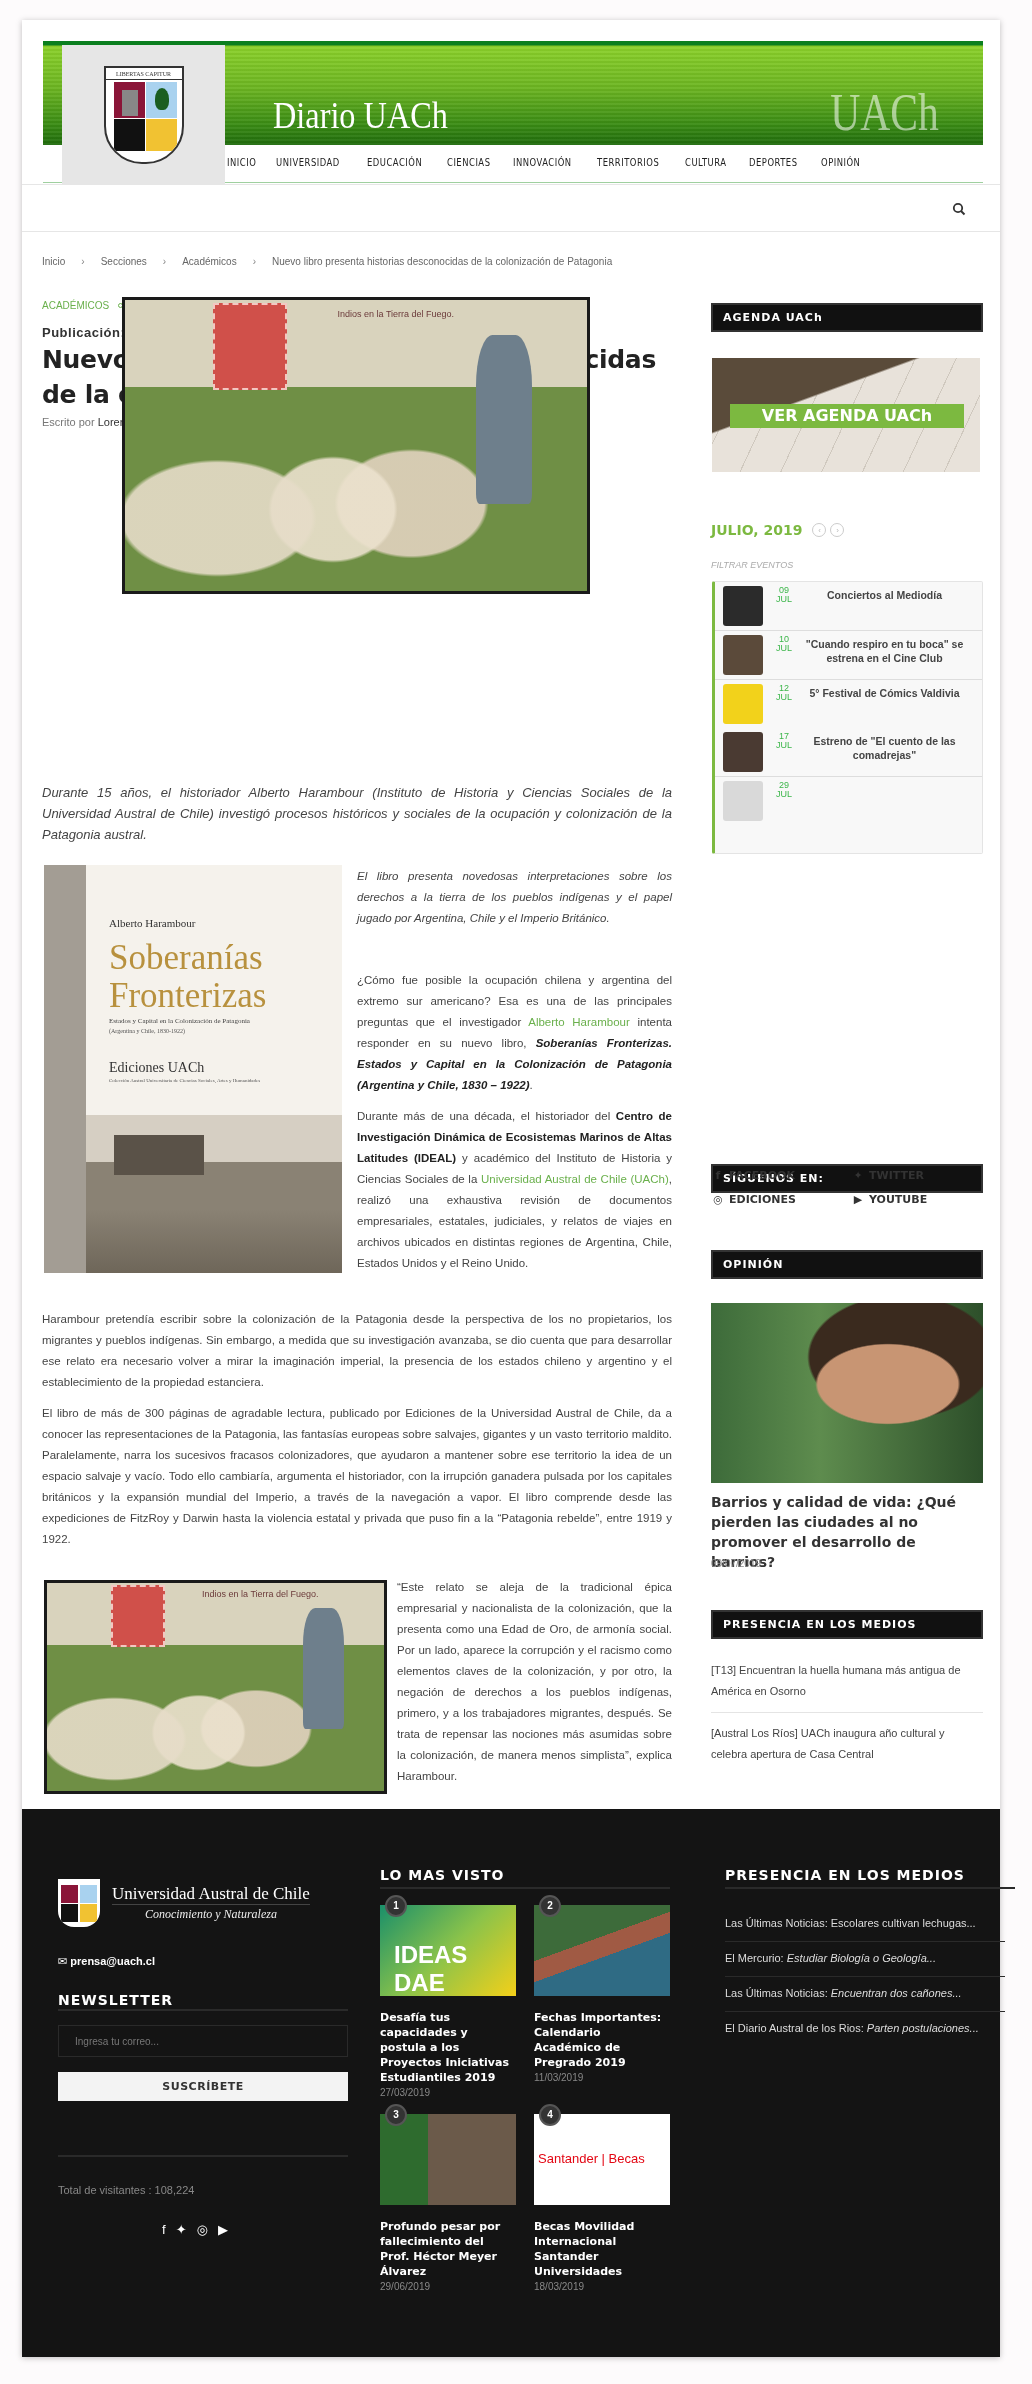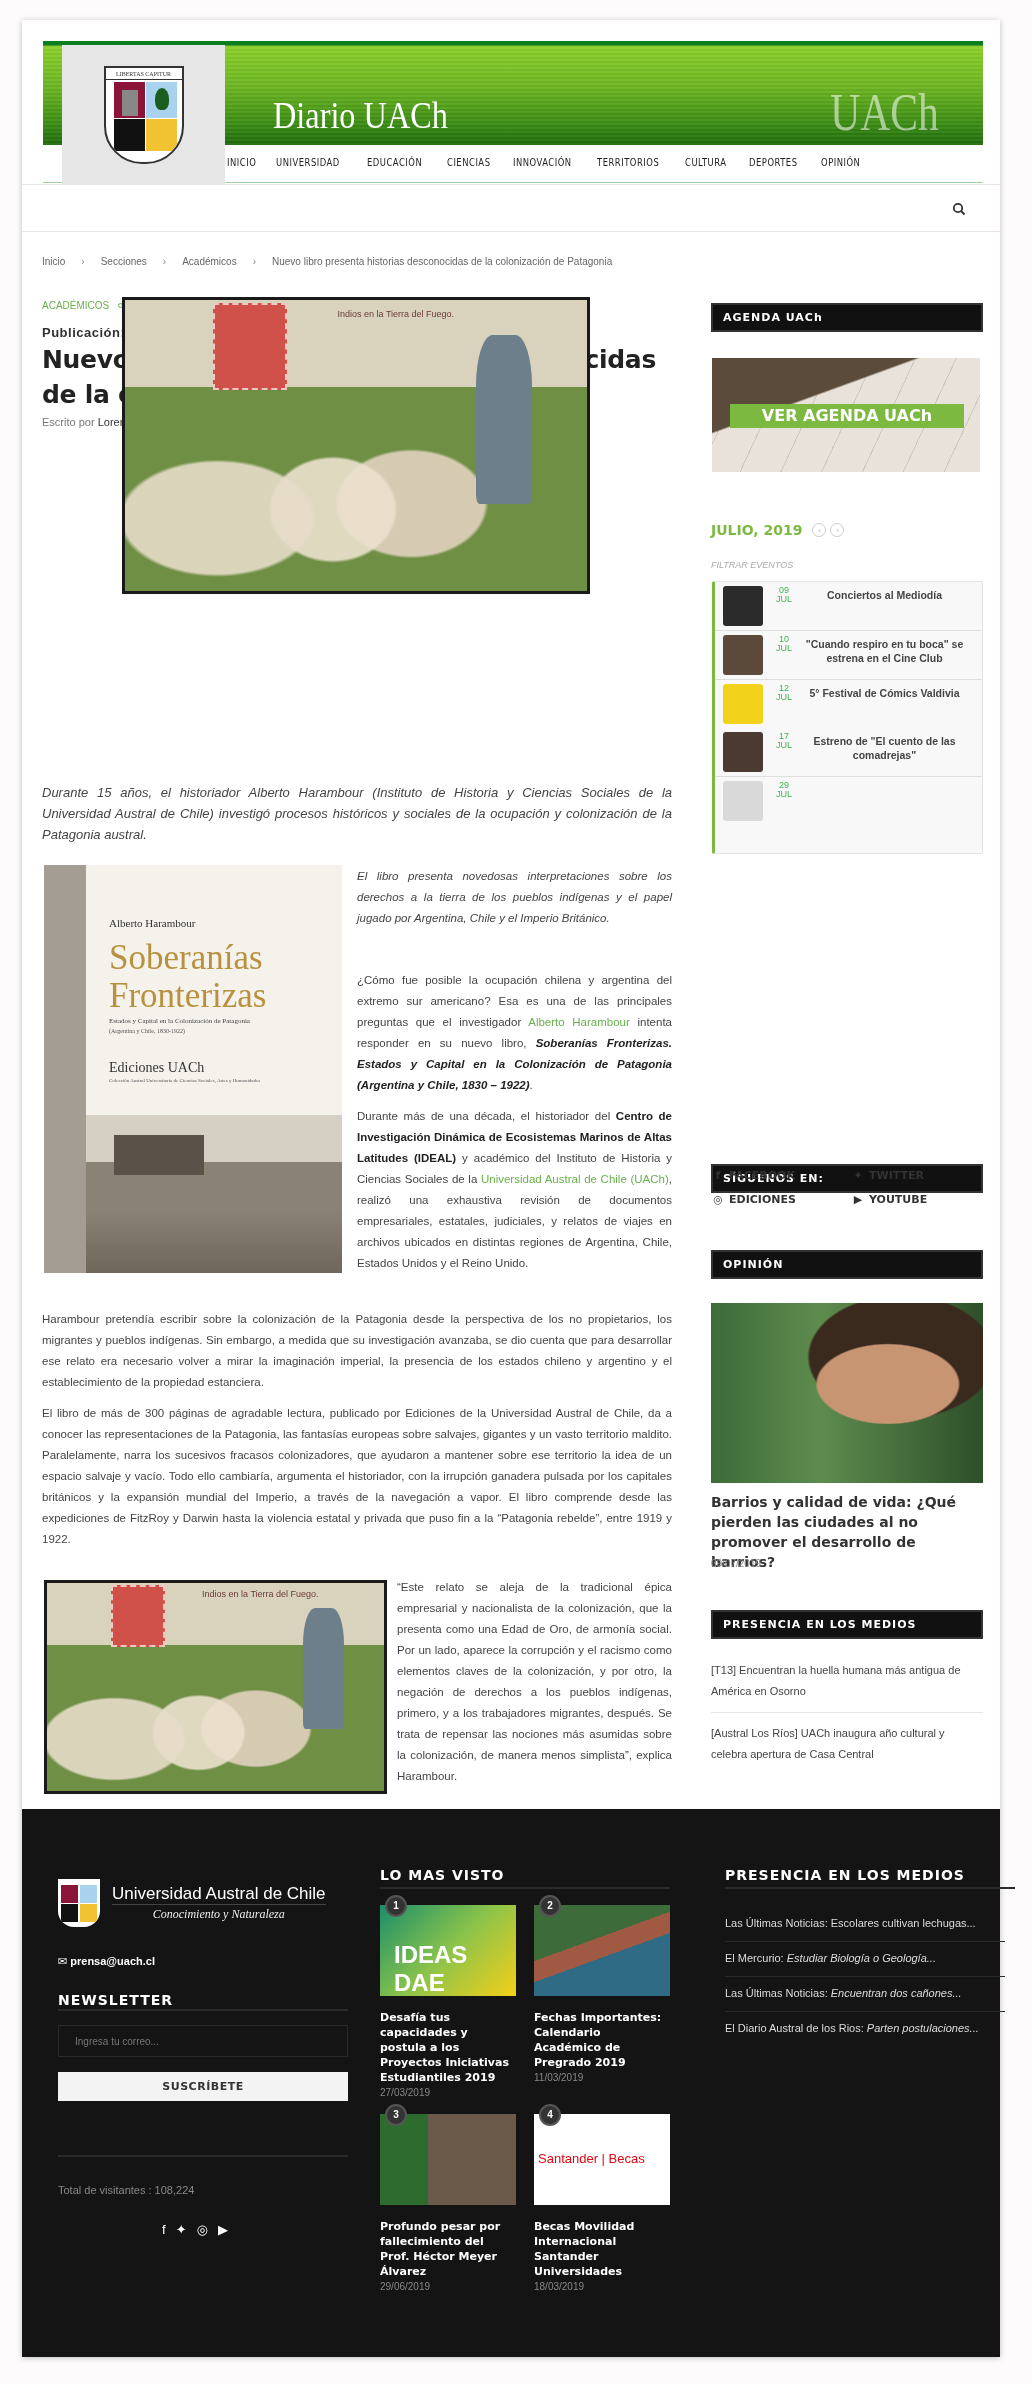--- a/index.html
+++ b/index.html
@@ -109,21 +109,21 @@
 
   .media-list { position:absolute; left:689px; top:1640px; width:272px; font-size:11px; line-height:21px; color:#444; }
   .media-list div { padding-bottom:10px; margin-bottom:10px; border-bottom:1px solid #e4e4e4; }
   .media-list div:last-child { border-bottom:none; }
 
   
   .footer { position:absolute; left:0; top:1789px; width:978px; height:548px; background:#141414; color:#fff; }
   .f-logo { position:absolute; left:36px; top:70px; display:flex; align-items:center; gap:12px; }
   .f-crest { width:42px; height:48px; background:#fff; border-radius:0 0 16px 16px; position:relative; overflow:hidden; }
   .f-crest i { position:absolute; display:block; }
-  .f-uni { font-family:Liberation Sans, sans-serif; font-size:17px; color:#fff; }
+  .f-uni { font-family:Liberation Serif, serif; font-size:17px; color:#fff; }
   .f-mot { font-family:"Liberation Serif",serif; font-style:italic; font-size:12px; color:#eee; text-align:center; border-top:1px solid #444; padding-top:2px; }
   .f-mail { position:absolute; left:36px; top:146px; font-size:11px; font-weight:bold; color:#fff; }
   .f-head { position:absolute; font-size:14px; font-weight:bold; letter-spacing:1px; color:#fff; font-family:"DejaVu Sans",sans-serif; }
   .f-rule { position:absolute; height:2px; background:#2a2a2a; }
   .f-input { position:absolute; left:36px; top:216px; width:290px; height:32px; border:1px solid #2a2a2a; color:#777; font-size:10px; padding:10px 16px; background:#141414; }
   .f-sub { position:absolute; left:36px; top:263px; width:290px; height:29px; background:#f3f3f3; color:#333; font-size:11px; font-weight:bold; text-align:center; line-height:29px; letter-spacing:0.5px; font-family:"DejaVu Sans",sans-serif; }
   .f-visits { position:absolute; left:36px; top:375px; font-size:11px; color:#888; }
   .f-icons { position:absolute; left:140px; top:413px; display:flex; gap:10px; font-size:13px; color:#fff; }
 
   .mv-item { position:absolute; width:136px; }

